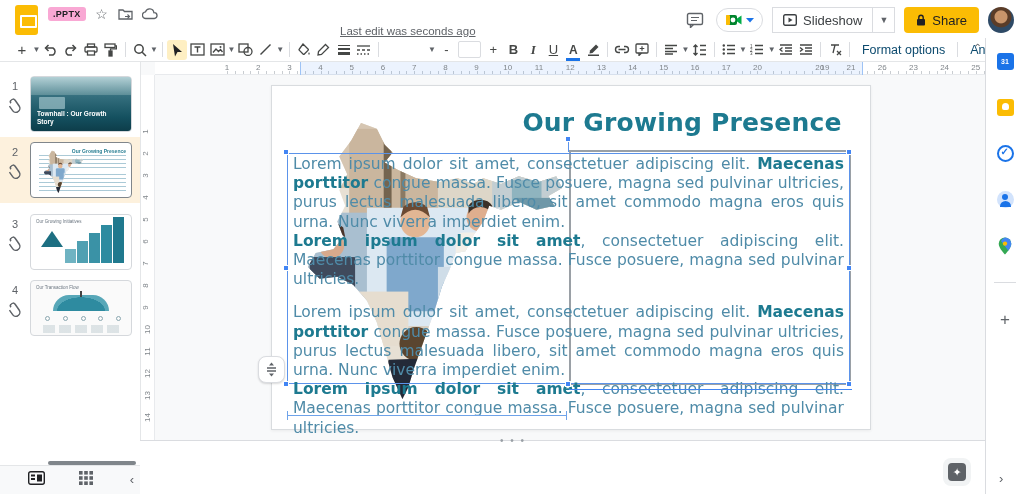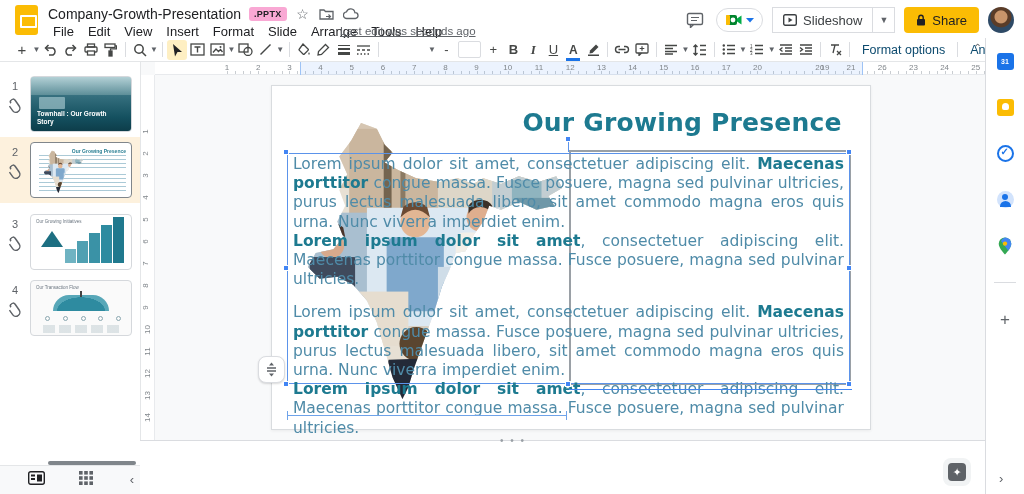--- a/index.html
+++ b/index.html
@@ -165,46 +165,34 @@
       </g>
     </g>
   </defs>
 </svg>
 
 <div class="app">
 
   <div class="header">
     <div class="logo"></div>
     <div class="title-row">
-      <span class="doc-title">Company-Growth-Presentation</span>
       <span class="pptx-badge">.PPTX</span>
       <span class="hicon">☆</span>
       <span class="hicon">
         <svg width="15" height="13" viewBox="0 0 15 13" fill="none" stroke="#5f6368" stroke-width="1.3">
             <path d="M1,2 h4 l1.5,1.5 H14 V11 H1 Z"></path>
             <path d="M7,8.5 h4 M9.5,6.5 l2,2 -2,2" stroke-width="1.1"></path>
           </svg>
       </span>
       <span class="hicon">
         <svg width="16" height="12" viewBox="0 0 16 12" fill="none" stroke="#5f6368" stroke-width="1.3">
             <path d="M4,10.5 a3.3,3.3 0 0 1 -.5,-6.6 a4.3,4.3 0 0 1 8.4,.8 a2.9,2.9 0 0 1 .4,5.8 Z"></path>
           </svg>
       </span>
     </div>
-    <div class="menu-row">
-        <span class="menu-item">File</span>
-        <span class="menu-item">Edit</span>
-        <span class="menu-item">View</span>
-        <span class="menu-item">Insert</span>
-        <span class="menu-item">Format</span>
-        <span class="menu-item">Slide</span>
-        <span class="menu-item">Arrange</span>
-        <span class="menu-item">Tools</span>
-        <span class="menu-item">Help</span>
-      </div>
     <span class="last-edit" style="position:absolute; left:330px; top:25px;">Last edit was seconds ago</span>
 
     <div class="header-right">
       <span class="tbtn comment-btn" style="margin-right:2px;">
         <svg width="18" height="16" viewBox="0 0 18 16" fill="none" stroke="#5f6368" stroke-width="1.4">
             <rect x="1.5" y="1.5" width="15" height="11" rx="1.5"></rect>
             <path d="M4.5,12.5 v3 l3,-3"></path>
             <path d="M5,5.5 h8 M5,8.5 h6" stroke-width="1.2"></path>
           </svg>
       </span>

